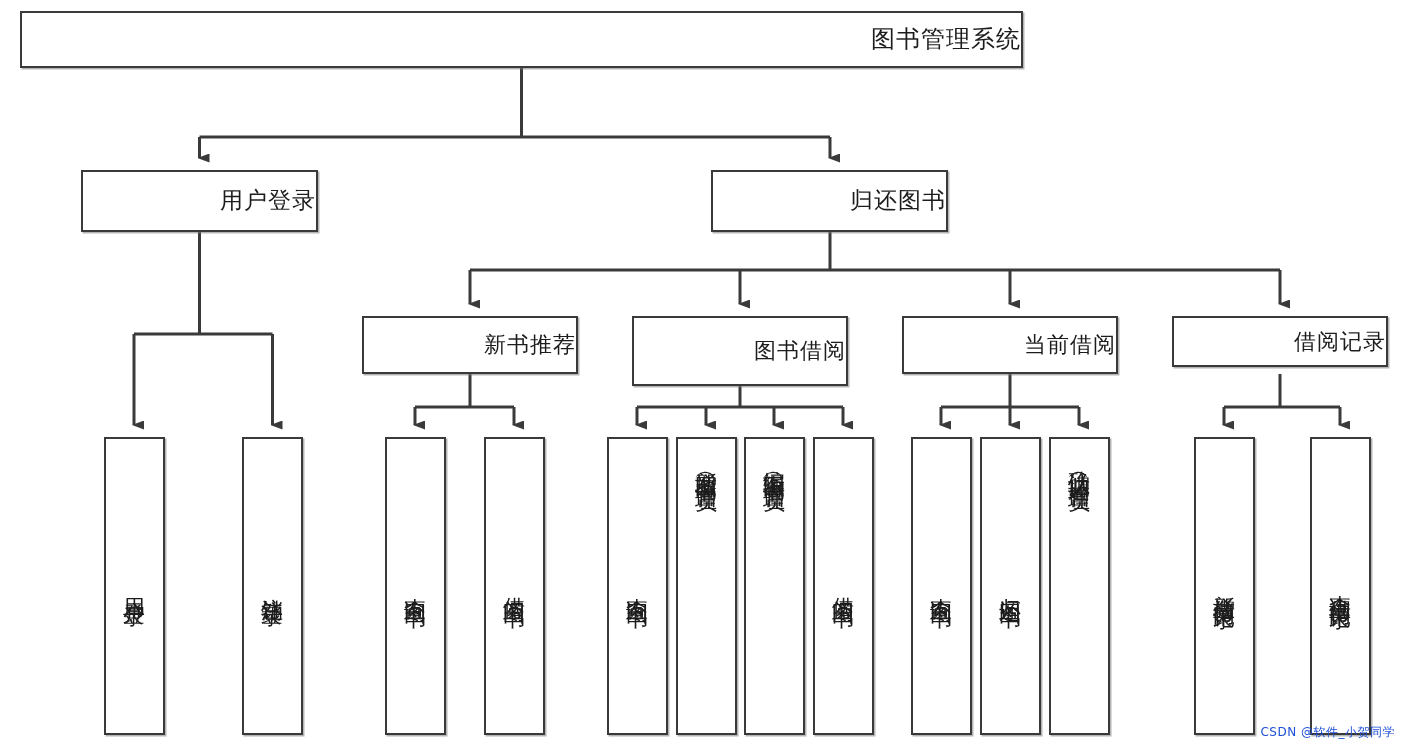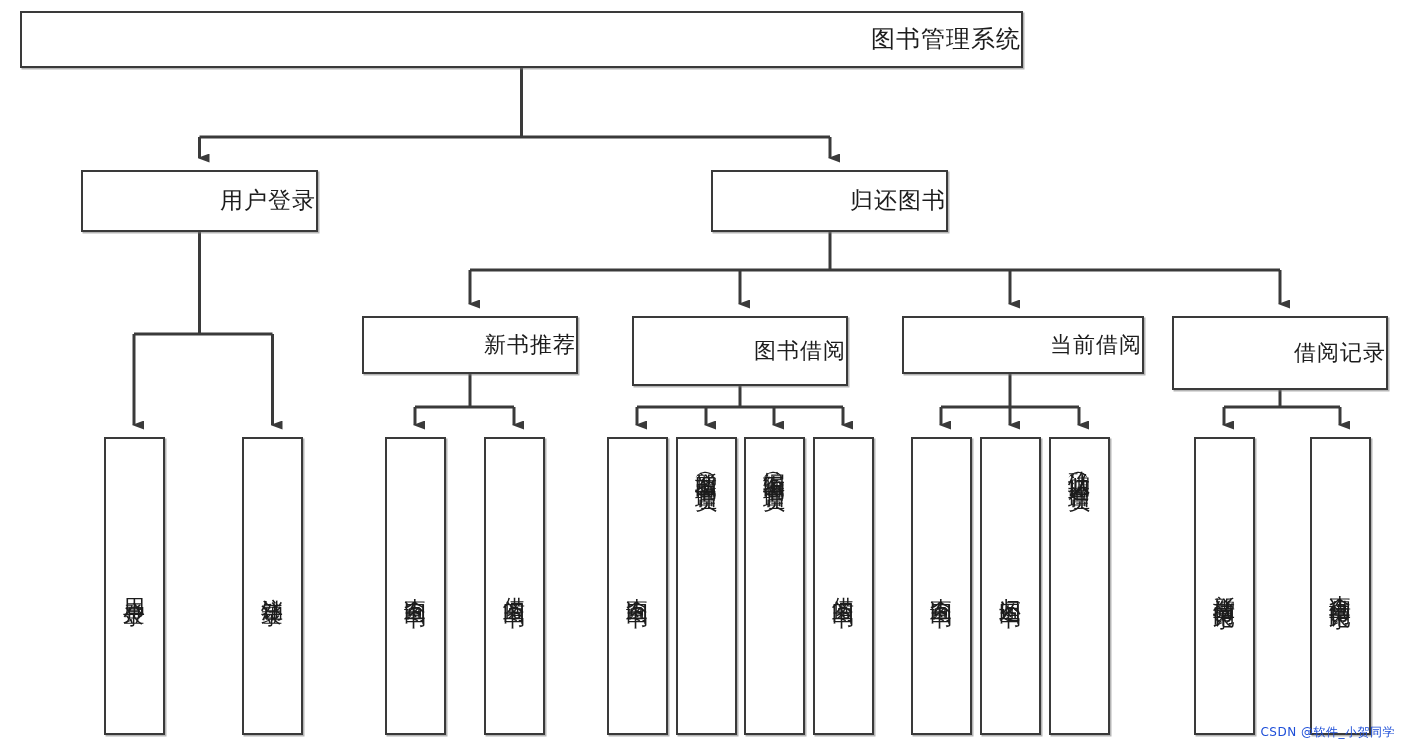--- a/index.html
+++ b/index.html
@@ -151,25 +151,25 @@
   </div>
 
   <div class="node group horizontal" style="left:362px; top:316px; width:216px; height:58px;">
     <span class="node-label">新书推荐</span>
   </div>
 
   <div class="node group horizontal" style="left:632px; top:316px; width:216px; height:70px;">
     <span class="node-label">图书借阅</span>
   </div>
 
-  <div class="node group horizontal" style="left:902px; top:316px; width:242px; height:58px;">
+  <div class="node group horizontal" style="left:902px; top:316px; width:216px; height:58px;">
     <span class="node-label">当前借阅</span>
   </div>
 
-  <div class="node group horizontal" style="left:1172px; top:316px; width:216px; height:74px;">
+  <div class="node group horizontal" style="left:1172px; top:316px; width:216px; height:51px;">
     <span class="node-label">借阅记录</span>
   </div>
 
   <div class="node leaf centered" style="left:104px; top:437px; width:61px; height:298px;">
     <span class="node-label">用户登录</span>
   </div>
 
   <div class="node leaf centered" style="left:242px; top:437px; width:61px; height:298px;">
     <span class="node-label">注销登录</span>
   </div>

